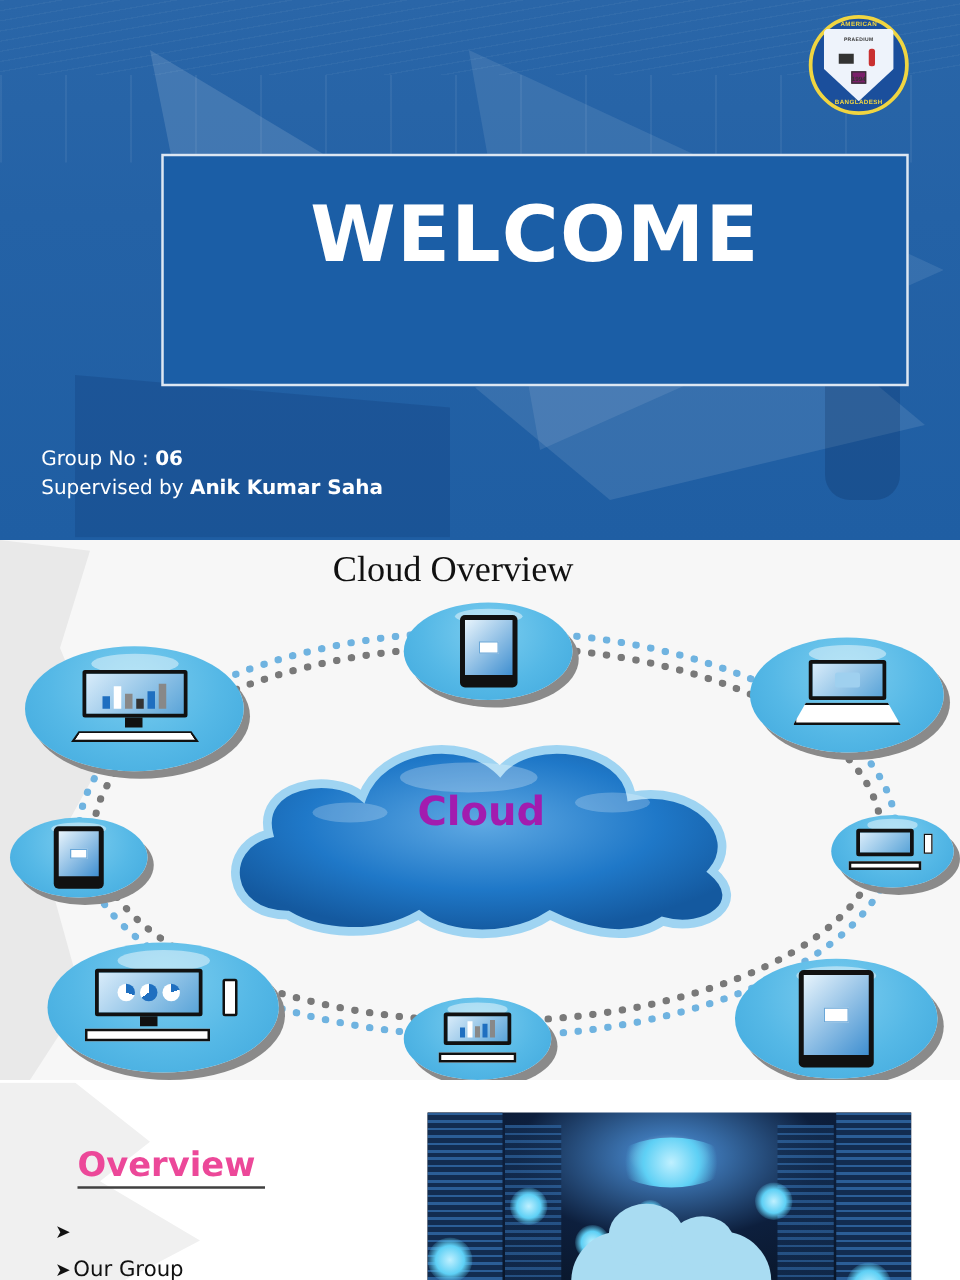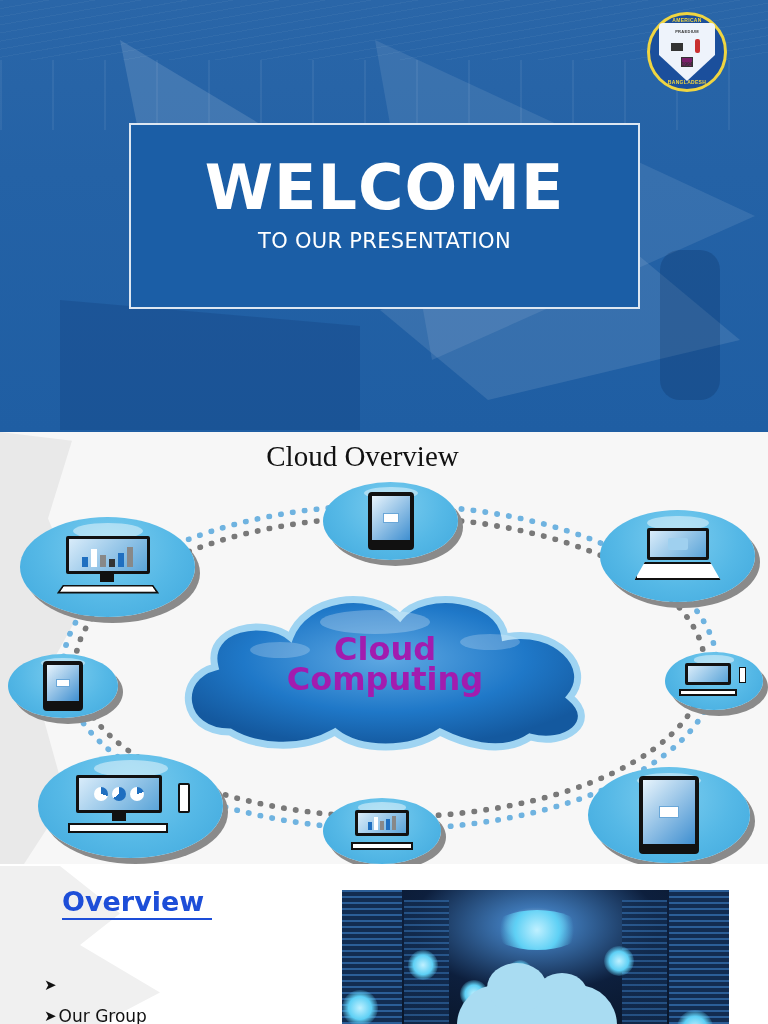--- a/index.html
+++ b/index.html
@@ -63,21 +63,21 @@
   .logo-torch { position: absolute; left: 36px; top: 16px; width: 5px; height: 14px; background: #c93030; border-radius: 2px; }
   .logo-pc { position: absolute; left: 22px; top: 34px; width: 12px; height: 10px; background: #7a1f6a; border: 1px solid #333; }
   .logo-text {
     position: absolute; left: 0; top: 2px; width: 100%; text-align: center;
     font-size: 5px; color: #f0d541; font-weight: bold; letter-spacing: 0.3px;
   }
   .logo-text-bottom { top: auto; bottom: 4px; }
   .logo-year { position: absolute; bottom: 14px; width: 100%; text-align: center; font-size: 5px; color: #333; font-weight: bold; }
 
   .welcome-box {
-    position: absolute; left: 129px; top: 123px; width: 511px; height: 186px;
+    position: absolute; left: 129px; top: 123px; width: 598px; height: 186px;
     background: #1b5ea6; border: 2px solid rgba(255,255,255,0.85);
     text-align: center; color: #ffffff;
   }
   .welcome-title {
     margin-top: 28px; font-size: 62px; font-weight: bold; letter-spacing: 1px;
     font-family: "DejaVu Sans", sans-serif; line-height: 70px;
   }
   .welcome-sub {
     margin-top: 6px; font-size: 21px; letter-spacing: 0.3px;
     font-family: "DejaVu Sans", sans-serif; font-weight: normal;
@@ -138,23 +138,23 @@
   
   .slide3 {
     position: absolute; left: 0; top: 866px; width: 768px; height: 158px;
     background: #ffffff; overflow: hidden;
   }
   .s3-brush {
     position: absolute; left: 0; top: 0; width: 200px; height: 158px; background: #f0f0f0;
     clip-path: polygon(0 0, 30% 0, 60% 30%, 40% 50%, 80% 80%, 50% 100%, 0 100%);
   }
   .overview-title {
-    position: absolute; left: 62px; top: 20px; font-family: "DejaVu Sans", sans-serif;
-    font-weight: bold; font-size: 27px; color: #1d4ed8;
-    border-bottom: 2px solid #1d4ed8; padding-right: 8px; line-height: 32px;
+    position: absolute; left: 62px; top: 51px; font-family: "DejaVu Sans", sans-serif;
+    font-weight: bold; font-size: 27px; color: #ec4899;
+    border-bottom: 2px solid #404040; padding-right: 8px; line-height: 32px;
   }
   .ov-list { position: absolute; left: 44px; top: 104px; list-style: none; }
   .ov-list li {
     font-family: "DejaVu Sans", sans-serif; font-size: 17px; color: #111;
     line-height: 31px; display: flex; align-items: center;
   }
   .ov-arrow { font-size: 15px; margin-right: 2px; }
   .server-img {
     position: absolute; left: 342px; top: 24px; width: 387px; height: 140px;
     background: radial-gradient(ellipse at 50% 25%, #bfe4ff 0%, #3d76b4 12%, #0d1f3d 45%, #07111f 100%);
@@ -190,23 +190,30 @@
         <span class="logo-torch"></span>
         <span class="logo-pc"></span>
         <span class="logo-year">1994</span>
       </div>
       <span class="logo-text logo-text-bottom">BANGLADESH</span>
     </div>
   </div>
 
   <div class="welcome-box">
     <div class="welcome-title">WELCOME</div>
-    <div class="welcome-sub">TO OUR PRESENTATION</div>
-  </div>
-
+  </div>
+
+  <div class="group-info">
+    <div>
+      <span>Group No : </span><b>06</b>
+    </div>
+    <div>
+      <span>Supervised by </span><b>Anik Kumar Saha</b>
+    </div>
+  </div>
 </section>
 
 <section class="slide2">
   <div class="brush brush1"></div>
   <div class="s2-title">Cloud Overview</div>
 
   <div class="dots" style="left:60px;top:70px;width:660px;height:330px;"></div>
   <div class="dots2" style="left:72px;top:82px;width:636px;height:306px;opacity:.8;"></div>
 
   <div class="node" style="left:20px;top:85px;width:175px;height:100px;">
@@ -266,21 +273,20 @@
           <stop offset="100%" stop-color="#14599f"></stop>
         </radialGradient>
       </defs>
       <path d="M60 150 C10 150 5 95 45 85 C35 45 95 35 120 55 C135 15 200 5 230 35 C255 5 330 15 335 55 C385 45 425 85 400 115 C430 140 395 165 360 155 C330 175 290 160 270 150 C240 170 190 170 165 150 C130 170 85 165 60 150 Z" fill="url(#cg)" stroke="#9fd4f2" stroke-width="7"></path>
       <ellipse cx="205" cy="40" rx="55" ry="12" fill="rgba(255,255,255,0.25)"></ellipse>
       <ellipse cx="110" cy="68" rx="30" ry="8" fill="rgba(255,255,255,0.22)"></ellipse>
       <ellipse cx="320" cy="60" rx="30" ry="8" fill="rgba(255,255,255,0.22)"></ellipse>
     </svg>
     <div class="cloud-text">
       <div>Cloud</div>
-      <div>Computing</div>
     </div>
   </div>
 
   <div class="node" style="left:38px;top:322px;width:185px;height:104px;">
     <div style="position:relative;width:126px;height:62px;">
       <div class="mon-screen" style="position:absolute;left:8px;top:0;width:86px;height:38px;display:flex;align-items:center;justify-content:center;gap:4px;">
         <span style="width:14px;height:14px;border-radius:50%;background:conic-gradient(#1f6fc0 0 30%, #fff 30%);display:block;"></span>
         <span style="width:14px;height:14px;border-radius:50%;background:conic-gradient(#1f6fc0 0 65%, #fff 65%);display:block;"></span>
         <span style="width:14px;height:14px;border-radius:50%;background:conic-gradient(#1f6fc0 0 20%, #fff 20%);display:block;"></span>
       </div>

